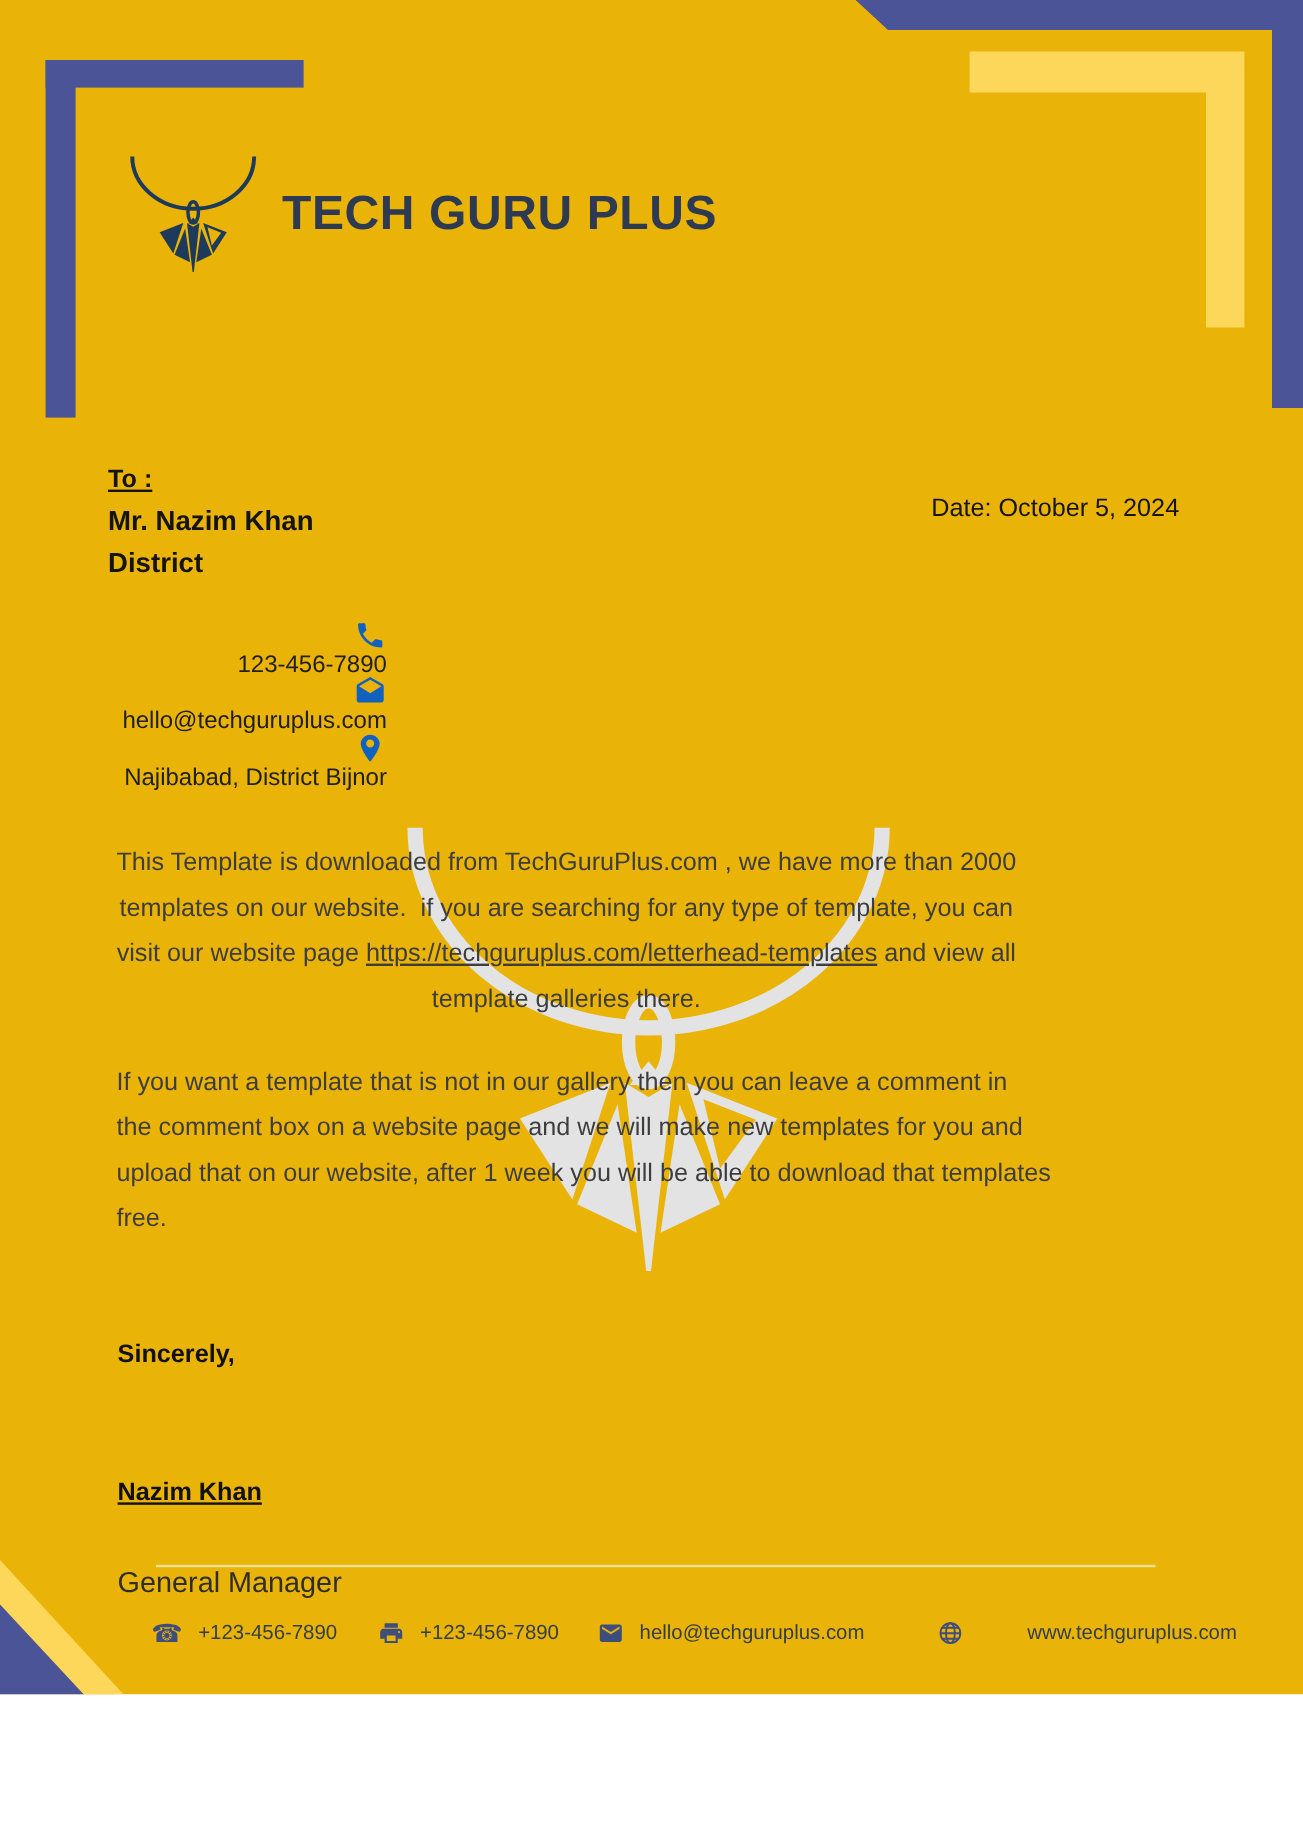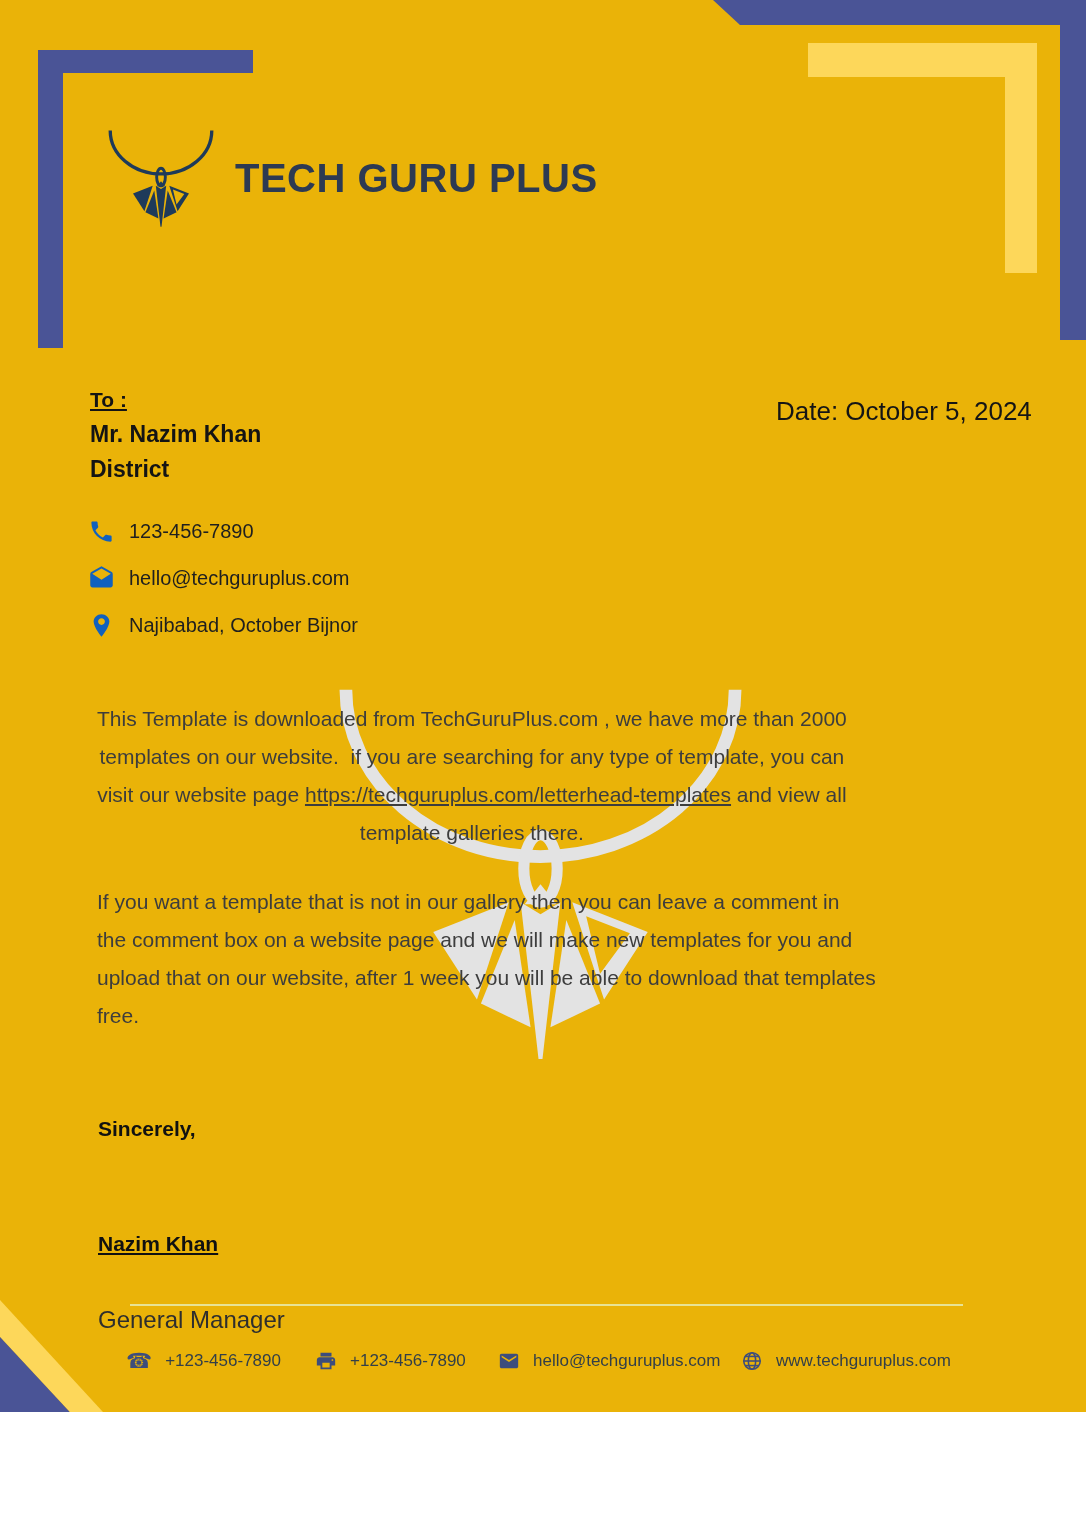--- a/index.html
+++ b/index.html
@@ -31,40 +31,40 @@
   .logo .stroke{fill:none;stroke:var(--navy);}
   .logo .fill{fill:var(--navy);}
   .watermark{left:322px;top:658px;width:437px;height:417px;z-index:0;}
   .watermark .stroke{fill:none;stroke:var(--wm);}
   .watermark .fill{fill:var(--wm);}
   .brand-title{left:235px;top:156px;font-size:40px;font-weight:bold;letter-spacing:.5px;color:var(--title);z-index:2;}
   
   .recipient{left:90px;top:382px;z-index:2;color:#141414;}
   .recipient .to{font-size:21px;font-weight:bold;line-height:35px;text-decoration:underline;}
   .recipient .name,.recipient .city{font-size:23px;font-weight:bold;line-height:35px;}
-  .date{left:776px;top:396px;font-size:26px;color:#151515;z-index:2;}
+  .date{left:776px;top:412px;font-size:21px;color:#151515;z-index:2;}
   
   .contact{left:88px;top:516px;z-index:2;}
-  .contact-row{display:flex;align-items:center;height:30px;margin-bottom:17px;}
+  .contact-row{display:flex;align-items:flex-end;height:30px;margin-bottom:17px;flex-direction:column;}
   .contact-row .ic{width:27px;height:27px;flex:0 0 27px;display:flex;align-items:center;justify-content:center;}
   .contact-row .ic svg{width:27px;height:27px;fill:var(--icon-blue);}
   .contact-row .txt{margin-left:14px;font-size:20px;color:#1f1f1f;font-weight:500;}
   
   .para{left:97px;z-index:2;color:var(--body-text);font-size:21px;}
   .p1{top:700px;text-align:center;}
   .p2{top:883px;}
   .body-line{line-height:38px;white-space:pre;}
   .weblink{color:var(--body-text);text-decoration:underline;cursor:pointer;margin-top:16px;}
   
   .sincerely{left:98px;top:1117px;font-size:21px;font-weight:bold;color:#111;z-index:2;}
   .sig-name{left:98px;top:1232px;font-size:21px;font-weight:bold;color:#111;z-index:2;text-decoration:underline;}
   .sig-title{left:98px;top:1306px;font-size:24px;color:#2e2e2e;z-index:2;}
   
   .footer-item{top:1349px;display:flex;align-items:center;height:24px;z-index:2;}
-  .fi-1{left:126px;} .fi-2{left:315px;} .fi-3{left:498px;} .fi-4{left:741px;}
+  .fi-1{left:126px;} .fi-2{left:315px;} .fi-3{left:498px;} .fi-4{left:781px;gap:40px;}
   .footer-item .fic{display:flex;align-items:center;justify-content:center;margin-right:13px;}
   .footer-item .fic svg{width:22px;height:22px;fill:var(--footer-navy);}
   .footer-item .fic .glyph{font-family:"DejaVu Sans",sans-serif;font-size:21px;color:var(--footer-navy);line-height:22px;}
   .footer-item .ftxt{font-size:17px;color:#333f48;}
   .globe-svg circle,.globe-svg ellipse,.globe-svg line{fill:none;stroke:var(--footer-navy);stroke-width:1.7;}
 </style>
 </head>
 <body>
 
 <div class="page">
@@ -124,21 +124,21 @@
           </svg>
       </span>
       <span class="txt">hello@techguruplus.com</span>
     </div>
     <div class="contact-row">
       <span class="ic">
         <svg viewBox="0 0 24 24">
             <path d="M12 2C8.13 2 5 5.13 5 8.5c0 5.25 7 13.5 7 13.5s7-8.25 7-13.5C19 5.13 15.87 2 12 2zm0 9.5c-1.66 0-3-1.34-3-3s1.34-3 3-3 3 1.34 3 3-1.34 3-3 3z"></path>
           </svg>
       </span>
-      <span class="txt">Najibabad, October Bijnor</span>
+      <span class="txt">Najibabad, District Bijnor</span>
     </div>
   </div>
 
   <div class="abs para p1">
     <div class="body-line">This Template is downloaded from TechGuruPlus.com , we have more than 2000</div>
     <div class="body-line">templates on our website.  if you are searching for any type of template, you can</div>
     <div class="body-line"><span>visit our website page </span><a class="weblink">https://techguruplus.com/letterhead-templates</a><span> and view all</span></div>
     <div class="body-line">template galleries there.</div>
   </div>
 

